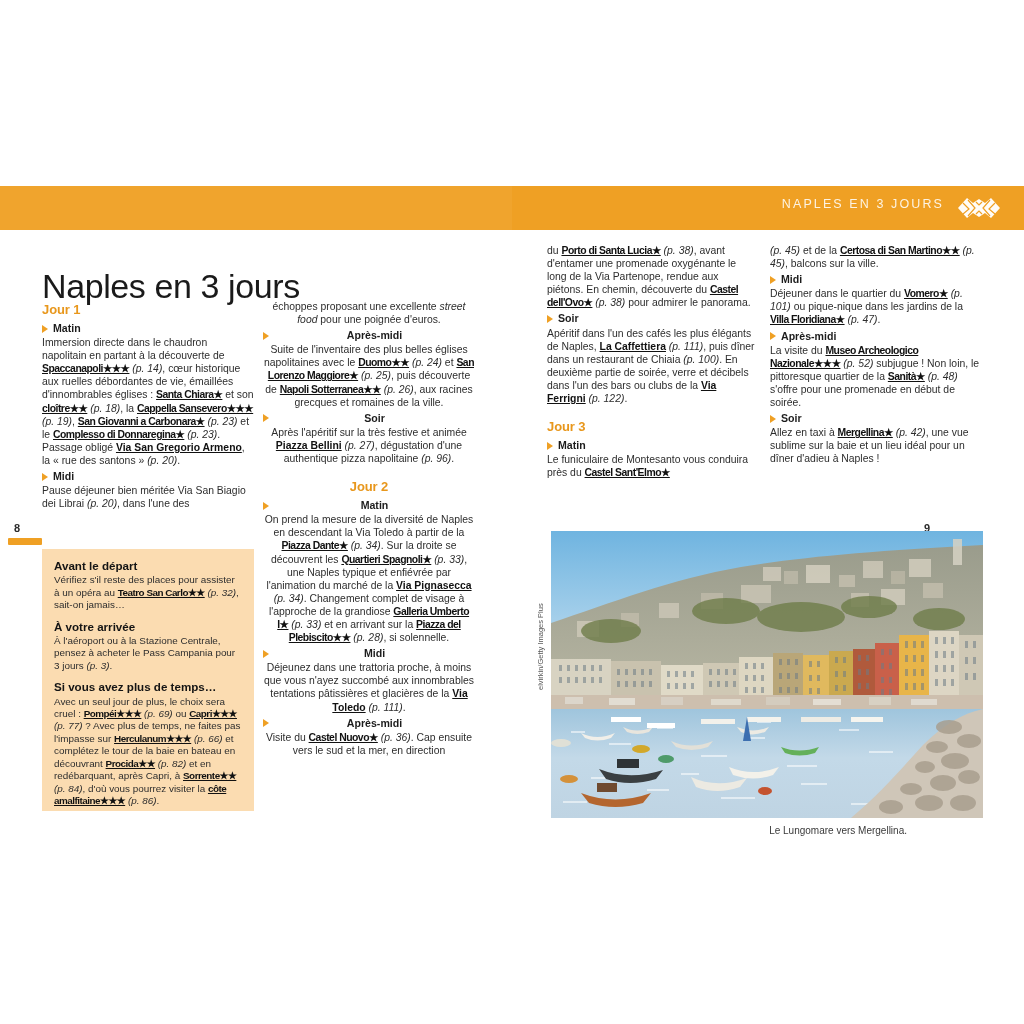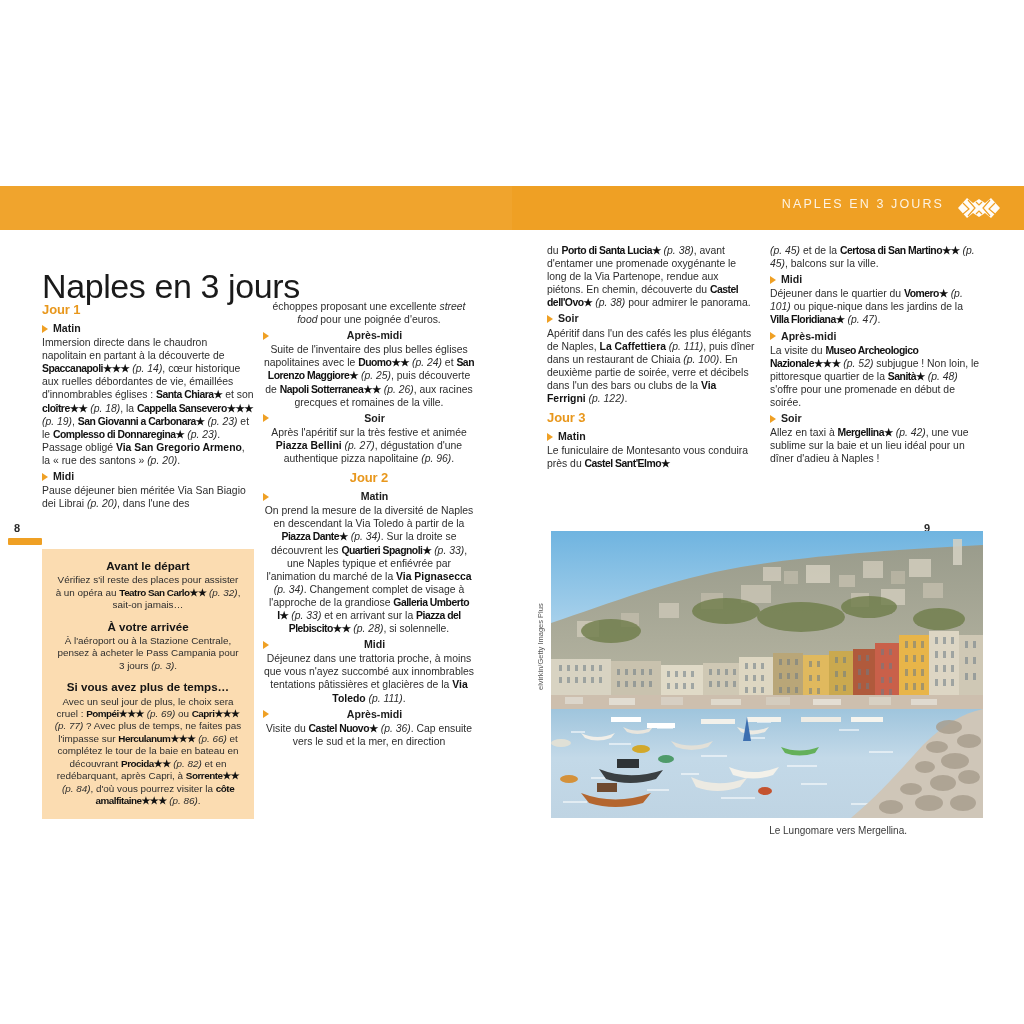--- a/index.html
+++ b/index.html
@@ -55,44 +55,44 @@
   .c1{left:42px;top:300px;width:212px;}
   .c2{left:263px;top:300px;width:212px;text-align:center;}
   .c3{left:547px;top:244px;width:209px;}
   .c4{left:770px;top:244px;width:213px;}
 
   
   .day{
     color:#e8971c;font-weight:bold;font-size:13px;line-height:19px;
     margin:0 0 3px 0;letter-spacing:-0.1px;
   }
-  .day.spaced{margin-top:3px;}
+  .day.spaced{margin-top:12px;}
 
   
   .sub{
     font-weight:bold;font-size:10.6px;color:#1c1c1c;
     margin:3px 0 1px 0;display:block;position:relative;padding-left:11px;
   }
   .sub .tri{
     position:absolute;left:0;top:2.5px;
     width:0;height:0;border-left:6px solid #efa024;
     border-top:4px solid transparent;border-bottom:4px solid transparent;
   }
   p.body{margin:0 0 0 0;}
-  b{font-weight:bold;color:#111;}
+  b{font-weight:bold;color:#111;text-decoration:underline;}
   i{font-style:italic;}
   .star{letter-spacing:-0.5px;}
 
   
   .infobox{
     position:absolute;left:42px;top:549px;width:212px;
     background:#fbdcb1;
-    padding:11px 12px 12px 12px;
+    padding:11px 12px 4px 12px;
     box-sizing:border-box;
-    font-size:9.9px;line-height:12.4px;color:#2d2d2d;text-align:center;
+    font-size:9.9px;line-height:12.4px;color:#2d2d2d;
   }
   .infobox h3{
     margin:0 0 2px 0;font-size:11.6px;font-weight:bold;color:#141414;
   }
   .infobox h3.mt{margin-top:9px;}
   .infobox p{margin:0;}
 
   
   .photo-wrap{
     position:absolute;left:551px;top:531px;width:432px;height:287px;

